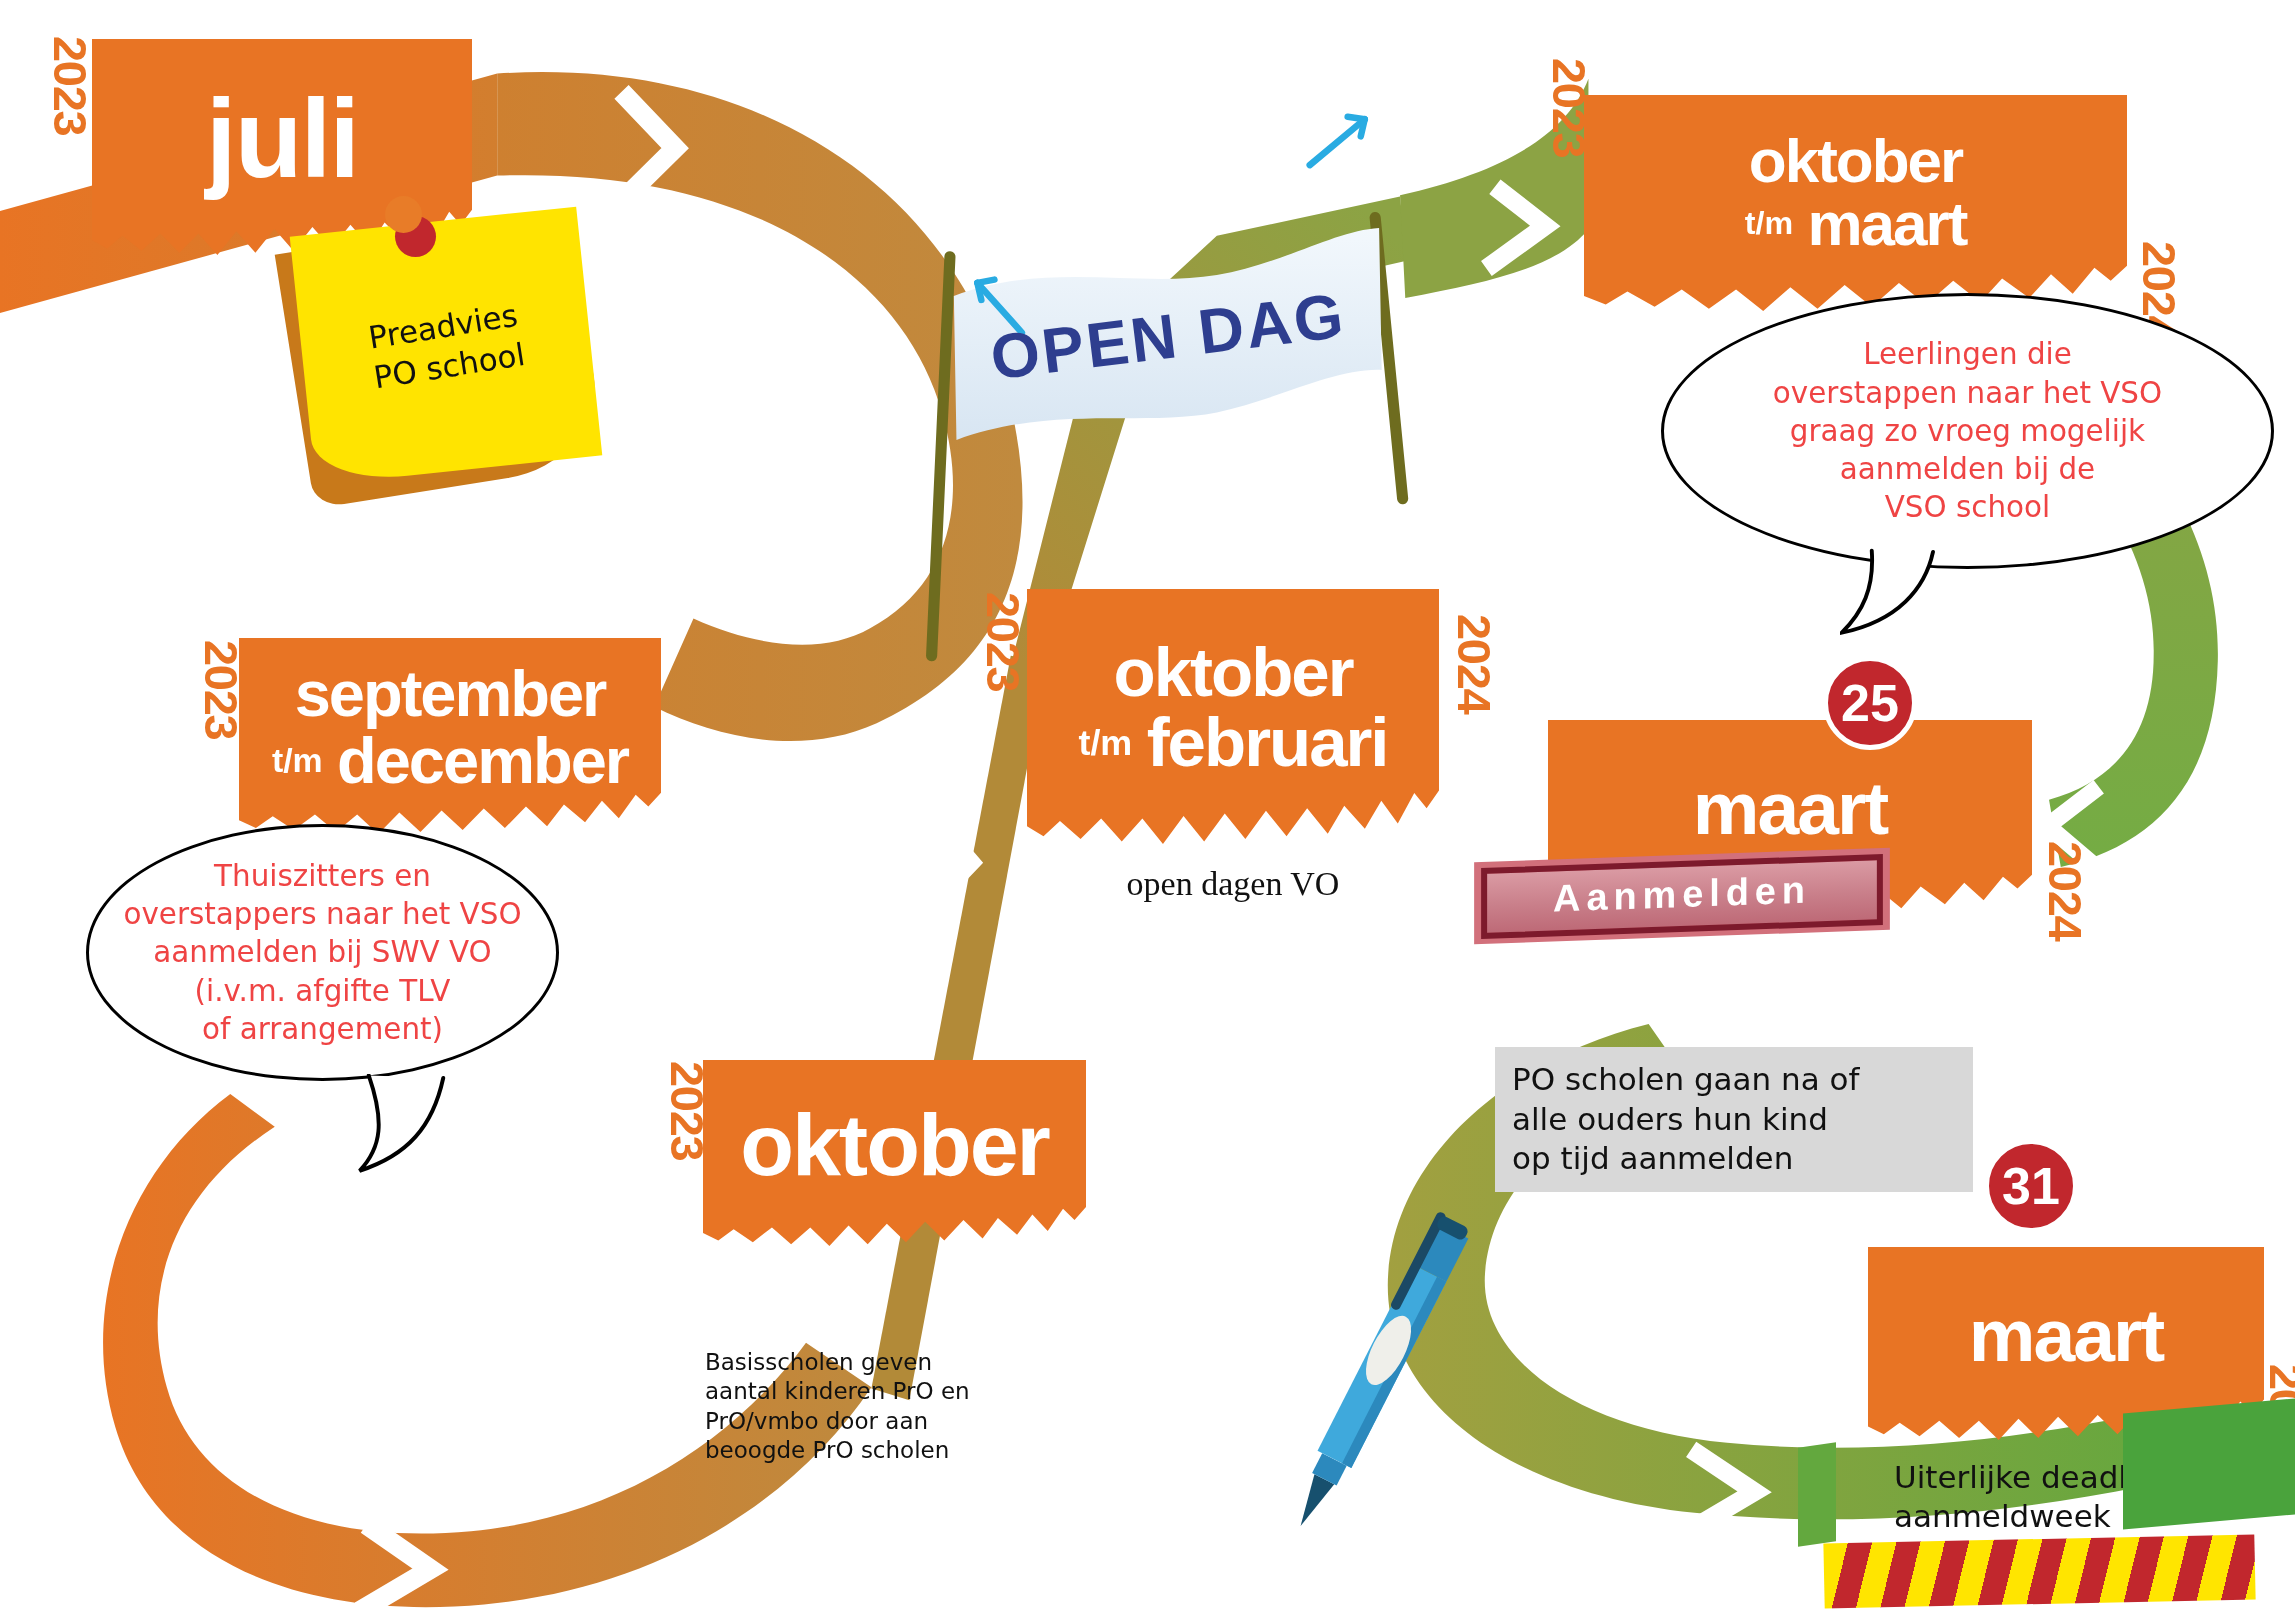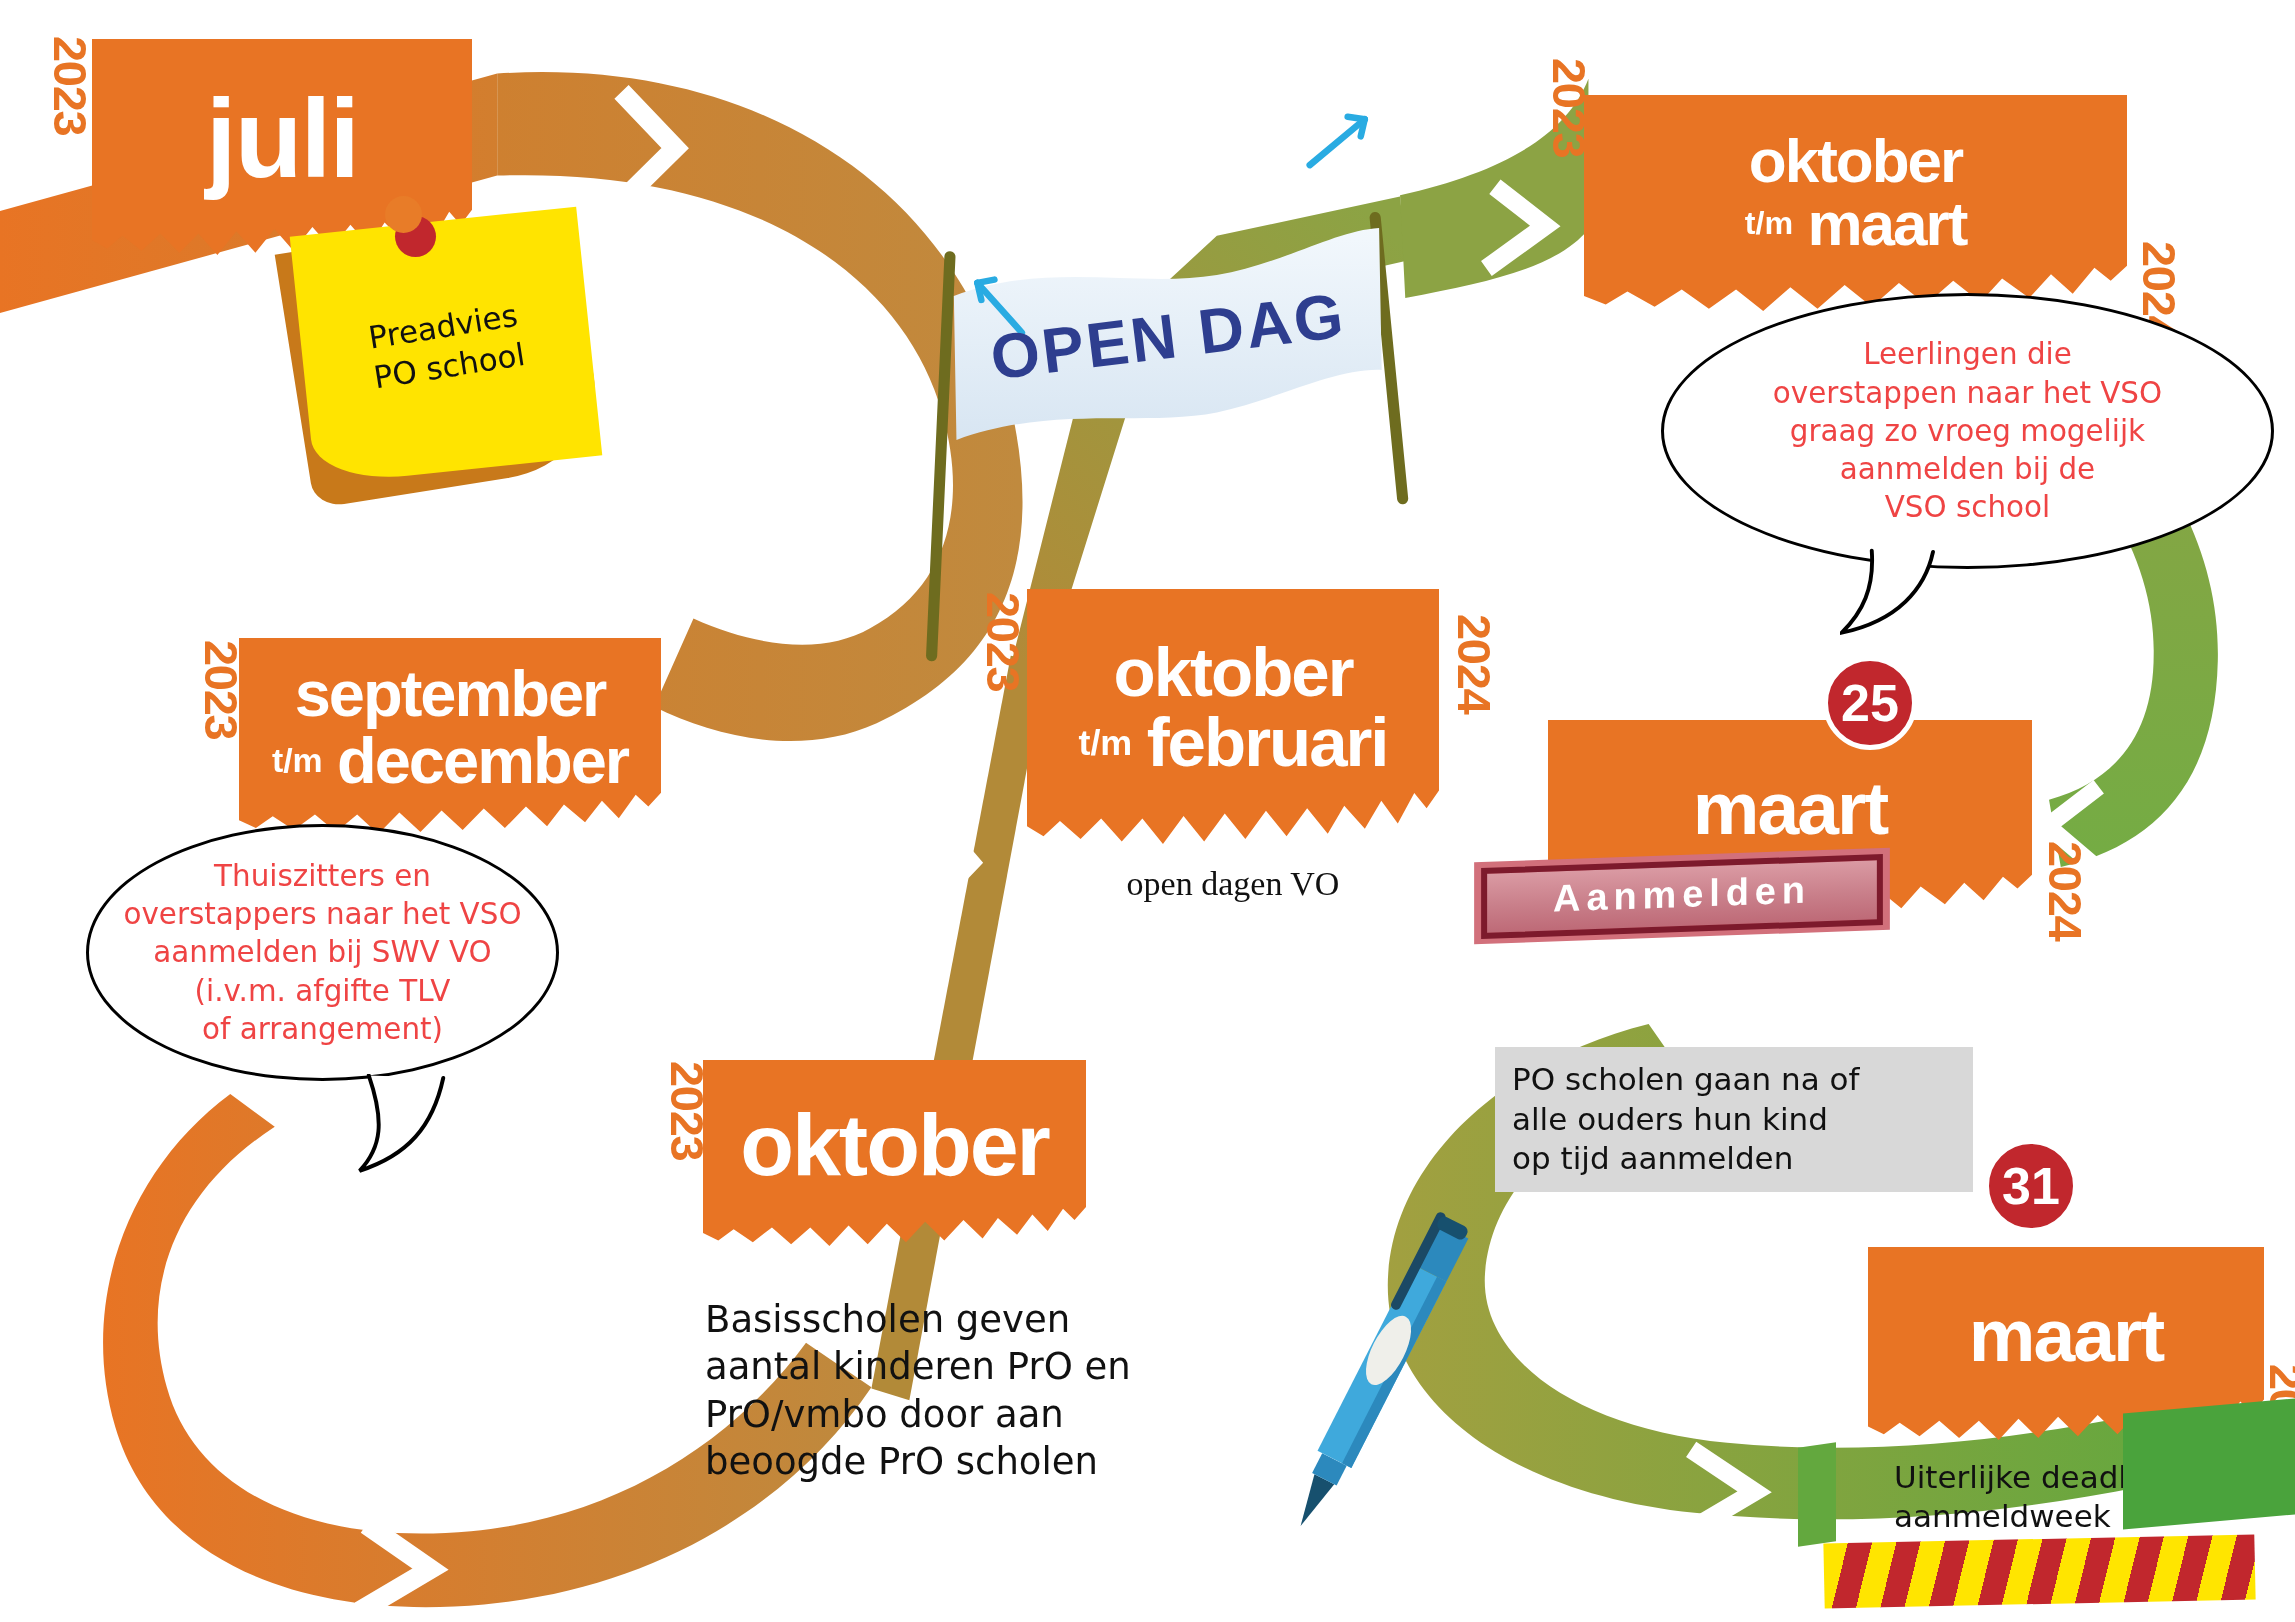--- a/index.html
+++ b/index.html
@@ -202,21 +202,21 @@
   <svg class="tail" style="left:357px;top:1074px;" width="98" height="108" viewBox="0 0 150 165">
     <path d="M 18,2 C 42,72 38,112 4,148 C 78,124 116,80 132,6" fill="#fff" stroke="#000" stroke-width="6" stroke-linecap="round"></path>
   </svg>
 
   <span class="year" style="left:660px;top:1061px;">2023</span>
   <div class="banner" style="left:703px;top:1060px;width:383px;height:186px;font-size:88px;">
     <div class="row">
         <span class="big">oktober</span>
       </div>
   </div>
-  <div class="txt pre" style="left:705px;top:1296px;width:589px;font-size:37px;line-height:1.28;">Basisscholen geven
+  <div class="txt pre" style="left:705px;top:1348px;width:589px;font-size:23px;line-height:1.28;">Basisscholen geven
 aantal kinderen PrO en
 PrO/vmbo door aan
 beoogde PrO scholen</div>
 
   <div class="flag-label">OPEN DAG</div>
   <span class="year" style="left:976px;top:592px;">2023</span>
   <div class="banner" style="left:1027px;top:589px;width:412px;height:255px;font-size:69px;">
     <div class="row" style="padding-bottom:0;">
         <span class="big">oktober</span>
       </div>

